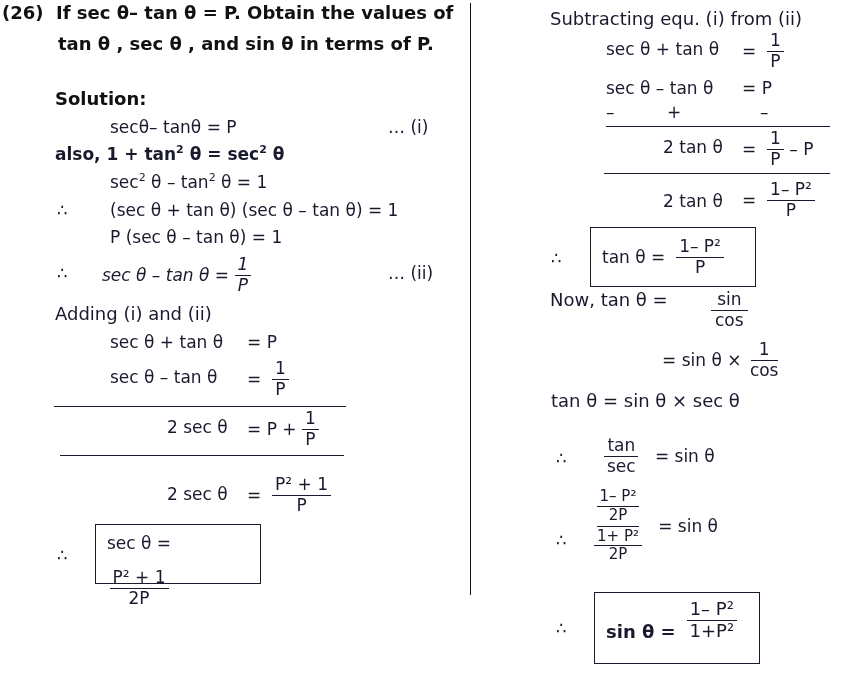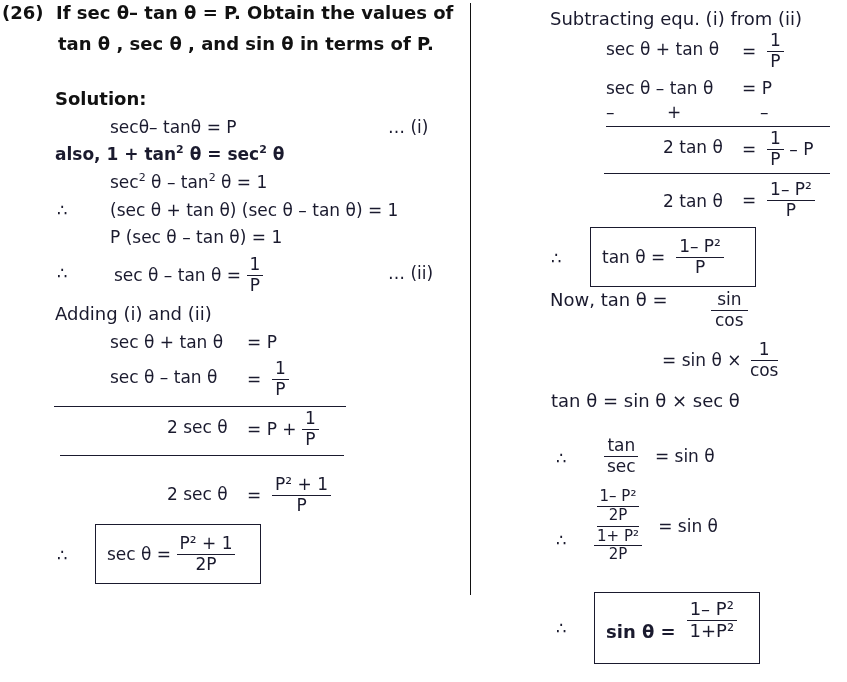--- a/index.html
+++ b/index.html
@@ -36,21 +36,21 @@
 
 <div class="abs" style="left:110px;top:174px;">
   <span>sec</span><sup>2</sup><span> θ – tan</span><sup>2</sup><span> θ = 1</span>
 </div>
 
 <div class="abs" style="left:57px;top:202px;">∴</div>
 <div class="abs" style="left:110px;top:202px;">(sec θ + tan θ) (sec θ – tan θ) = 1</div>
 <div class="abs" style="left:110px;top:229px;">P (sec θ – tan θ) = 1</div>
 
 <div class="abs" style="left:57px;top:265px;">∴</div>
-<div class="abs" style="left:114px;top:256px;display:flex;align-items:center;">
+<div class="abs" style="left:102px;top:256px;display:flex;align-items:center;font-style:italic;">
   <span>sec θ – tan θ =</span>&nbsp;
   <span class="frac">
       <span class="n">1</span>
       <span class="d">P</span>
     </span>
 </div>
 <div class="abs" style="left:388px;top:265px;">… (ii)</div>
 
 <div class="abs" style="left:55px;top:305px;font-size:18px;">Adding (i) and (ii)</div>
 
@@ -83,21 +83,21 @@
 <div class="abs" style="left:247px;top:476px;display:flex;align-items:center;">
   <span>=</span>&nbsp;&nbsp;
   <span class="frac">
       <span class="n">P² + 1</span>
       <span class="d">P</span>
     </span>
 </div>
 
 <div class="abs" style="left:57px;top:547px;">∴</div>
 <div class="box" style="left:95px;top:524px;width:164px;height:58px;"></div>
-<div class="abs" style="left:107px;top:535px;display:flex;align-items:center;">
+<div class="abs" style="left:107px;top:535px;display:flex;align-items:center;flex-direction:column;">
   <span>sec θ =</span>&nbsp;
   <span class="frac">
       <span class="n">P² + 1</span>
       <span class="d">2P</span>
     </span>
 </div>
 
 <div class="vline" style="left:470px;top:3px;height:592px;"></div>
 
 <div class="abs" style="left:550px;top:10px;font-size:18px;">Subtracting equ. (i) from (ii)</div>

